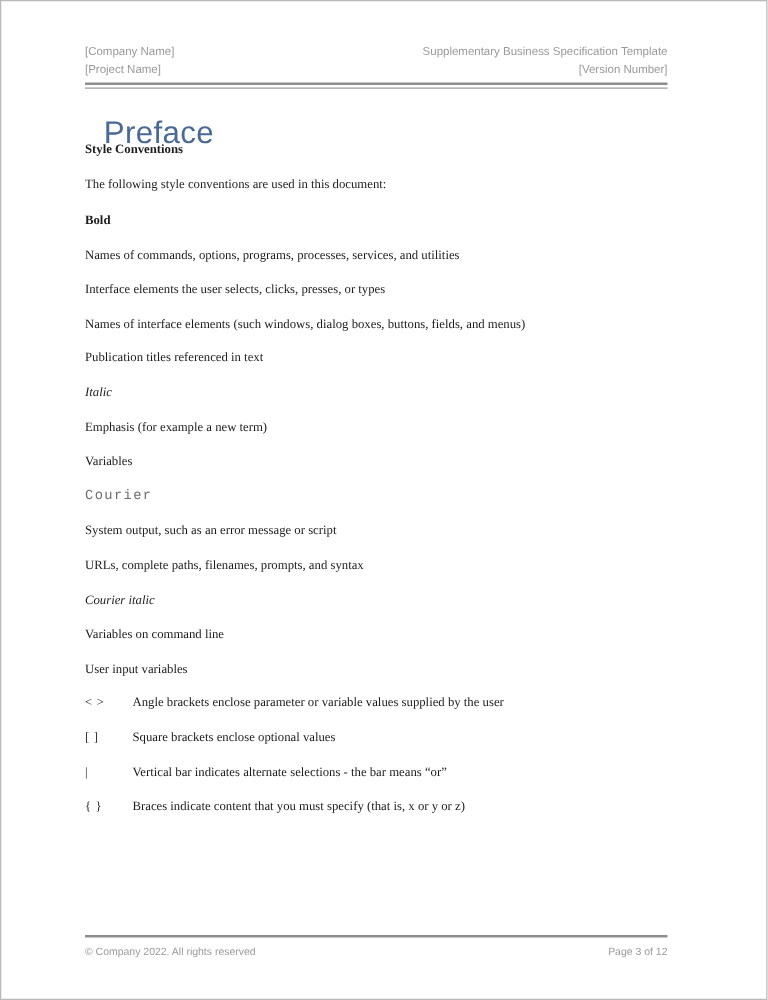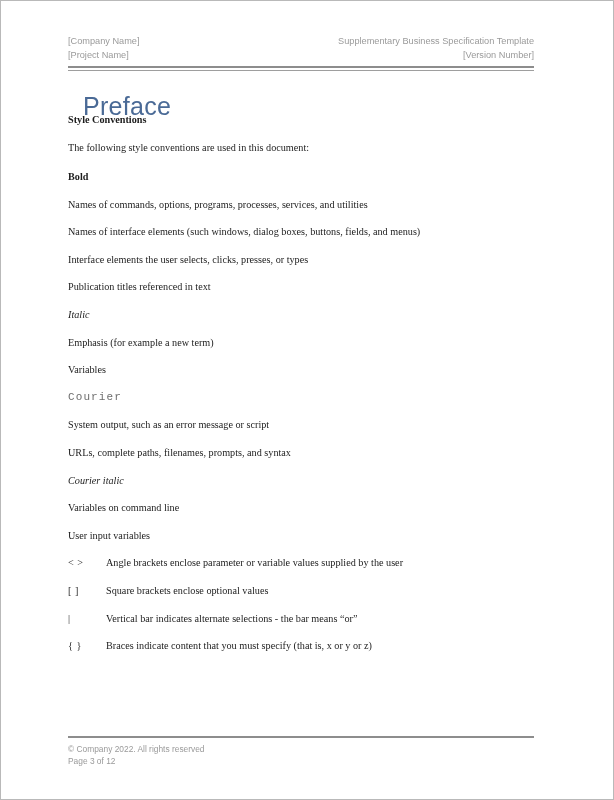--- a/index.html
+++ b/index.html
@@ -131,21 +131,20 @@
   }
   .footer-row {
     display: flex;
     justify-content: space-between;
     align-items: baseline;
     font-family: "Liberation Sans", "DejaVu Sans", sans-serif;
     font-size: 8.4px;
     color: #9a9a9a;
     line-height: 12px;
     white-space: nowrap;
-    flex-direction: column;
   }
 </style>
 </head>
 <body>
 
 <div class="page">
 
   <div class="header">
     <div class="header-row">
       <span class="header-left">[Company Name]</span>
@@ -161,22 +160,22 @@
   <h1 class="doc-title">Preface</h1>
 
   <div class="content">
 
     <p class="line heading">Style Conventions</p>
 
     <p class="line gap-after-intro">The following style conventions are used in this document:</p>
 
     <p class="line heading">Bold</p>
     <p class="line">Names of commands, options, programs, processes, services, and utilities</p>
+    <p class="line">Interface elements the user selects, clicks, presses, or types</p>
     <p class="line">Names of interface elements (such windows, dialog boxes, buttons, fields, and menus)</p>
-    <p class="line">Interface elements the user selects, clicks, presses, or types</p>
 
     <p class="line">Publication titles referenced in text</p>
     <p class="line italic">Italic</p>
     <p class="line">Emphasis (for example a new term)</p>
     <p class="line">Variables</p>
 
     <p class="line mono">Courier</p>
     <p class="line">System output, such as an error message or script</p>
     <p class="line">URLs, complete paths, filenames, prompts, and syntax</p>
 

